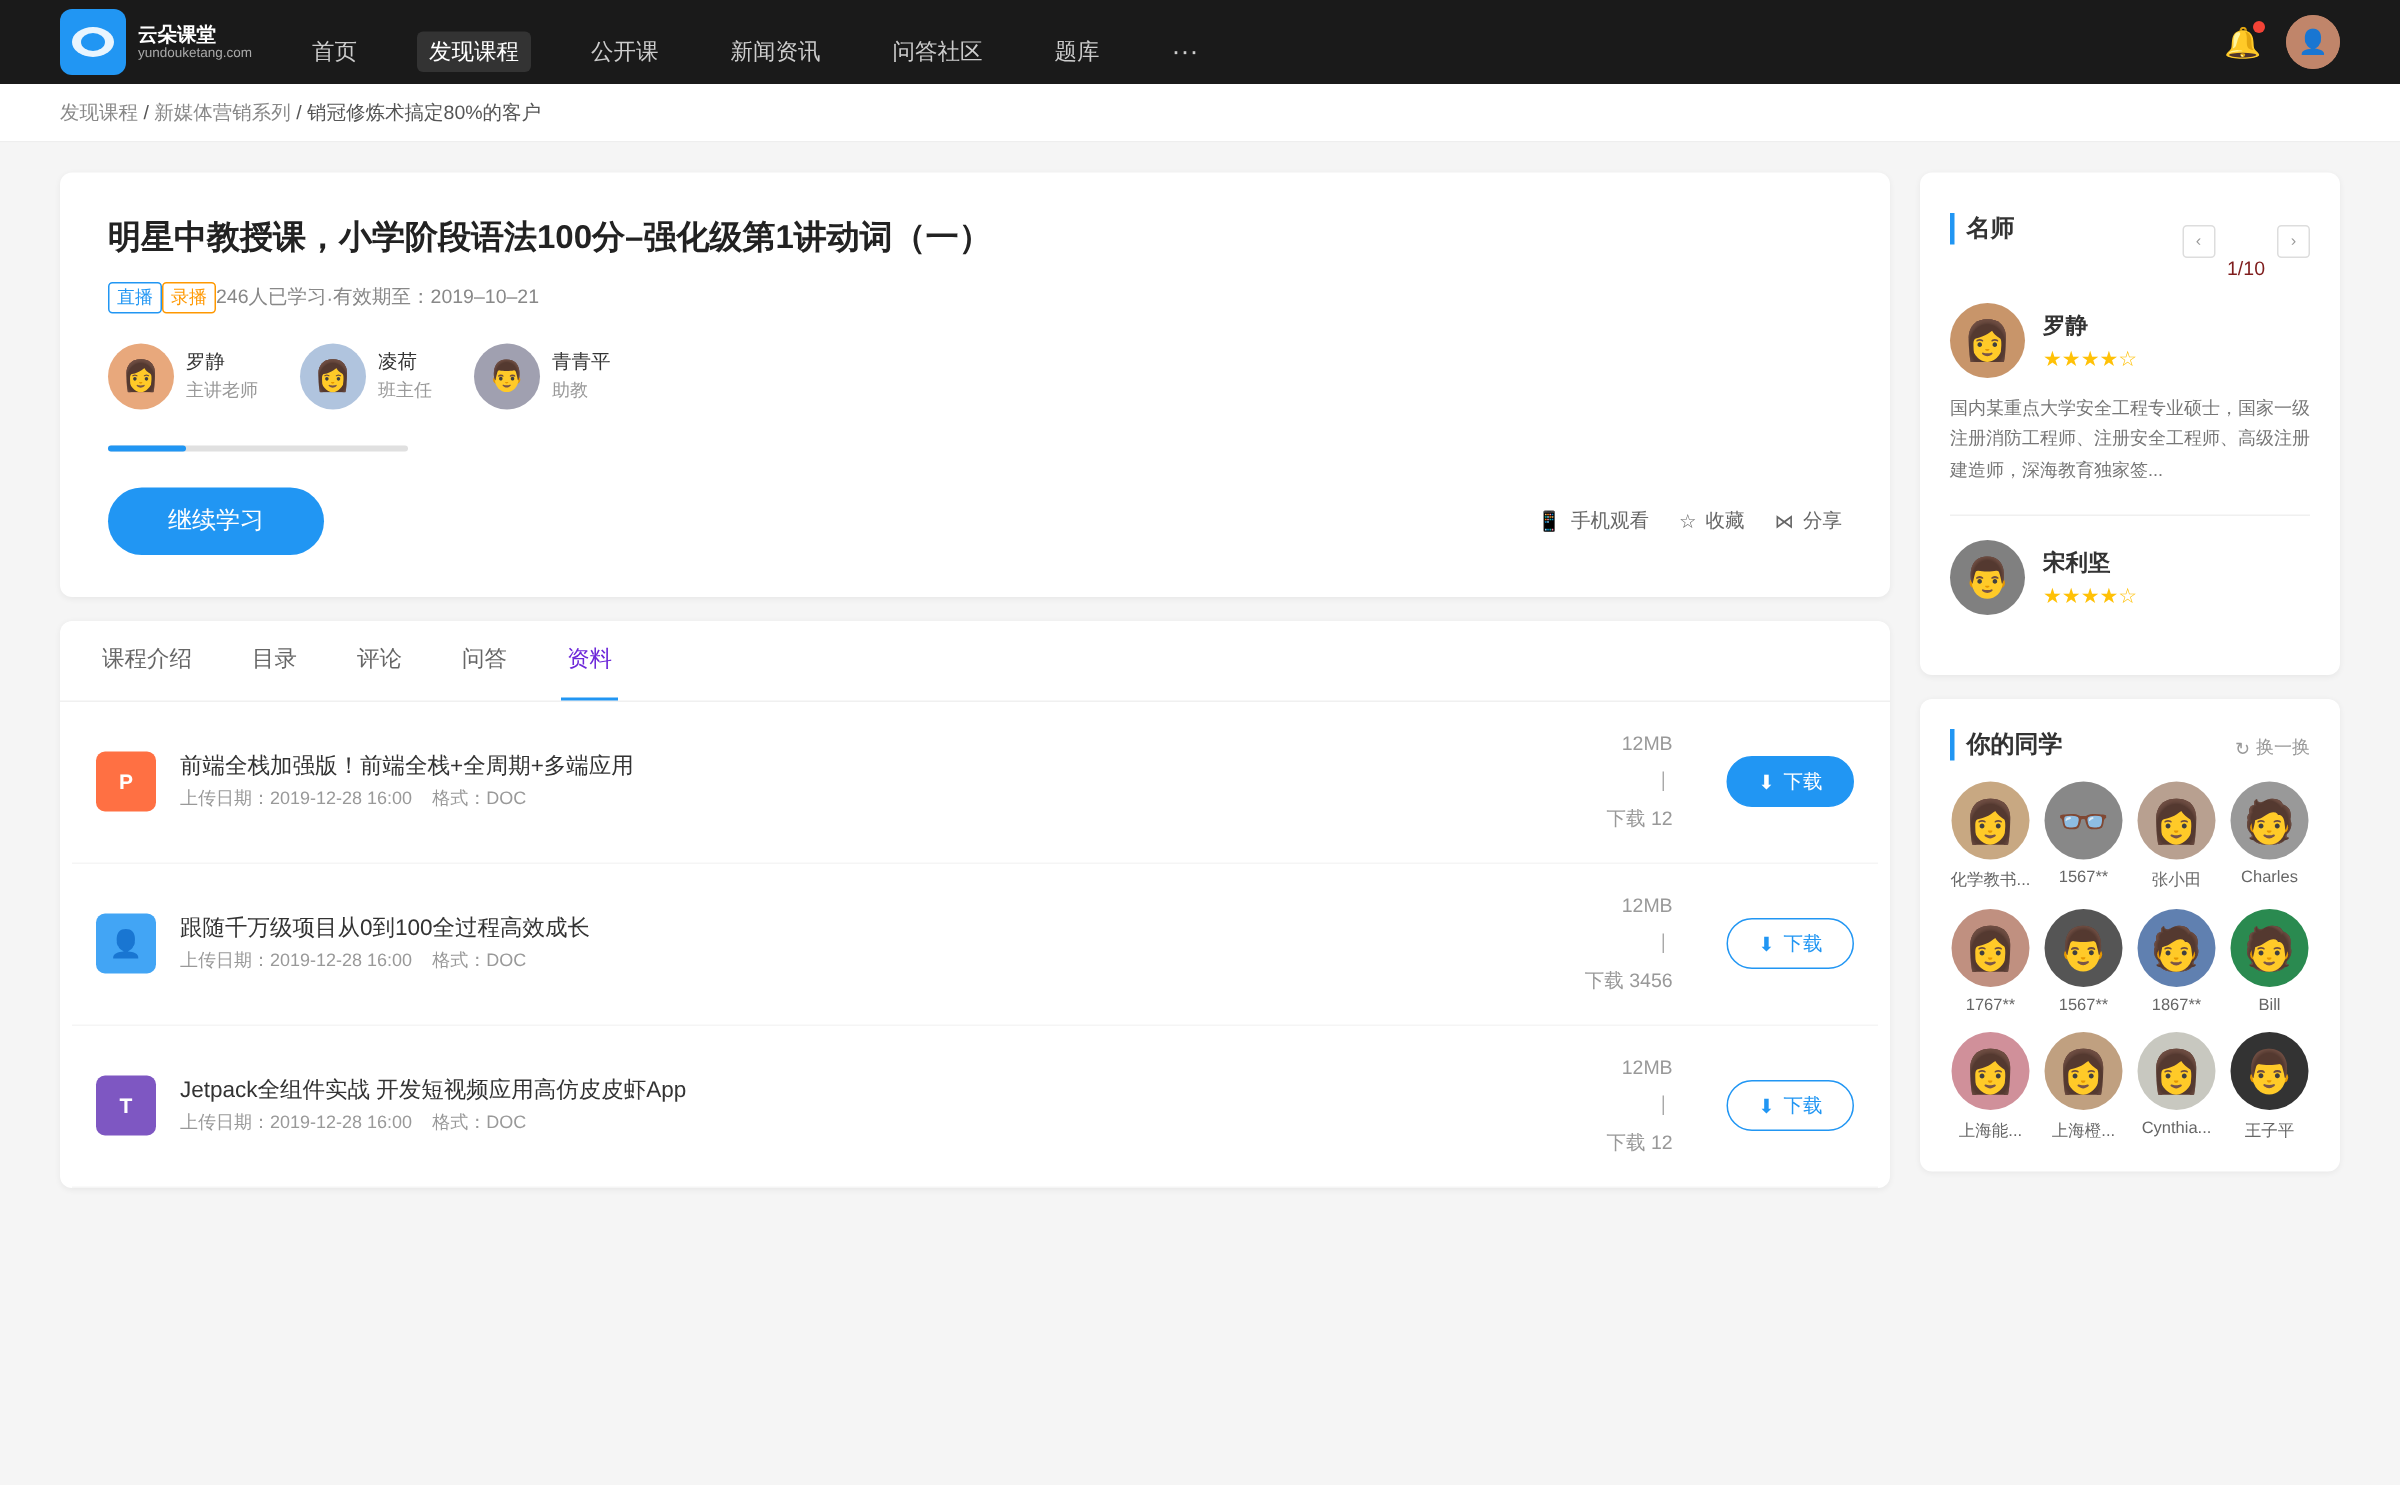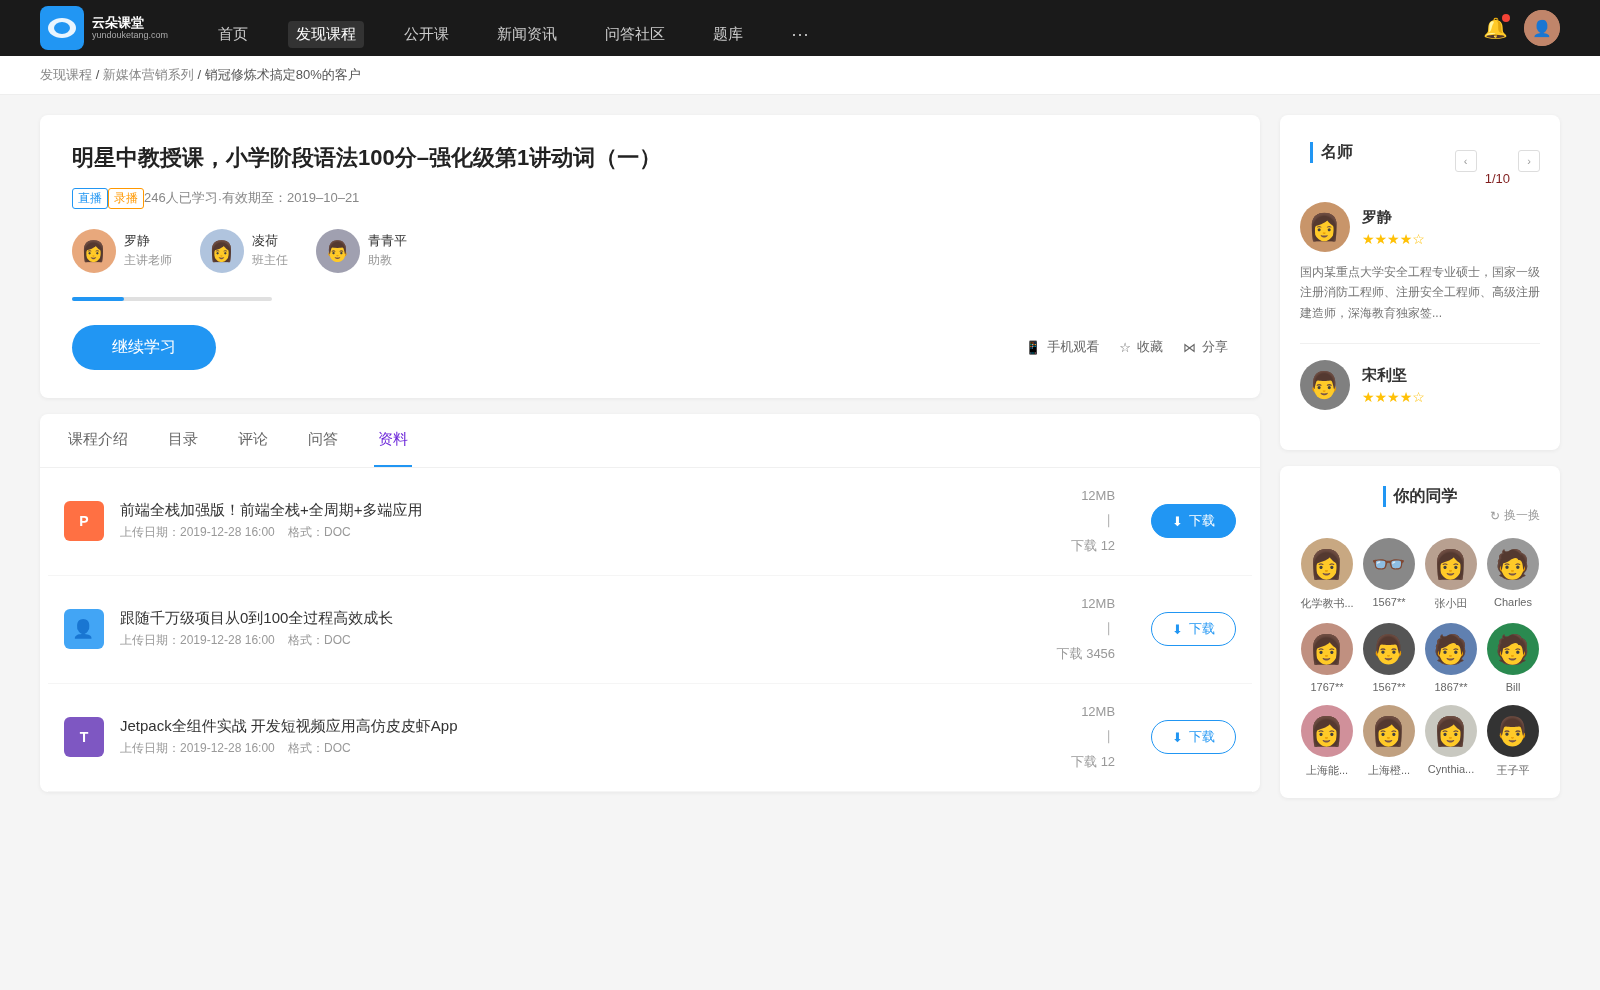--- a/index.html
+++ b/index.html
@@ -1,20 +1,20 @@
 <!DOCTYPE html>
 <html><head>
   <meta charset="utf-8">
   <style>
     * { box-sizing: border-box; margin: 0; padding: 0; }
     body { font-family: -apple-system, BlinkMacSystemFont, "PingFang SC", "Microsoft YaHei", sans-serif; background: #f5f5f5; font-size: 14px; color: #333; }
 
     
     .navbar { background: #1a1a1a; height: 56px; display: flex; align-items: center; padding: 0 40px; gap: 32px; }
-    .logo { display: flex; align-items: center; gap: 8px; margin-right: 10px; }
+    .logo { display: flex; align-items: center; gap: 8px; margin-right: 0; }
     .logo-icon { width: 44px; height: 44px; background: #2196f3; border-radius: 8px; display: flex; align-items: center; justify-content: center; color: white; font-size: 11px; font-weight: bold; }
     .nav-item { color: #ccc; font-size: 15px; cursor: pointer; padding: 4px 8px; margin-top: 12px; }
     .nav-item.active { color: white; background: #333; border-radius: 4px; }
     .nav-spacer { flex: 1; }
     .nav-right { display: flex; align-items: center; gap: 16px; }
     .nav-bell { color: #ccc; font-size: 20px; position: relative; cursor: pointer; }
     .bell-dot { width: 8px; height: 8px; background: #f44336; border-radius: 50%; position: absolute; top: -2px; right: -2px; }
     .nav-avatar { width: 36px; height: 36px; border-radius: 50%; background: #c0856a; overflow: hidden; cursor: pointer; display: flex; align-items: center; justify-content: center; }
     .nav-dots { color: #ccc; font-size: 18px; cursor: pointer; }
 
@@ -66,34 +66,34 @@
     .file-icon.purple { background: #7e57c2; }
     .file-info { flex: 1; }
     .file-name { font-size: 15px; color: #333; font-weight: 500; margin-bottom: 4px; }
     .file-meta { font-size: 12px; color: #999; }
     .file-stats { color: #999; font-size: 13px; display: flex; align-items: flex-end; gap: 8px; white-space: nowrap; margin-right: 20px; flex-direction: column; }
     .btn-download { border: 1px solid #2196f3; color: #2196f3; background: white; border-radius: 20px; padding: 7px 20px; font-size: 13px; cursor: pointer; display: flex; align-items: center; gap: 6px; white-space: nowrap; }
     .btn-download.filled { background: #2196f3; color: white; }
 
     
     .sidebar-card { background: white; border-radius: 8px; padding: 20px; margin-bottom: 16px; box-shadow: 0 1px 4px rgba(0,0,0,0.06); }
-    .sidebar-card-title { font-size: 16px; font-weight: bold; color: #333; margin-bottom: 16px; display: flex; align-items: center; gap: 6px; border-left: 3px solid #2196f3; padding-left: 8px; margin-left: 10px; }
+    .sidebar-card-title { font-size: 16px; font-weight: bold; color: #333; margin-bottom: 16px; display: flex; align-items: center; gap: 6px; border-left: 3px solid #2196f3; padding-left: 8px; }
     .sidebar-nav { display: flex; align-items: center; gap: 8px; margin-left: auto; }
     .sidebar-nav-btn { background: none; border: 1px solid #ddd; border-radius: 3px; width: 22px; height: 22px; cursor: pointer; font-size: 11px; color: #999; display: flex; align-items: center; justify-content: center; }
     .sidebar-page { font-size: 13px; color: #7f1d1d; margin-top: 36px; }
     .teacher-card-item { margin-bottom: 20px; }
     .teacher-card-header { display: flex; align-items: center; gap: 12px; margin-bottom: 10px; }
     .teacher-card-avatar { width: 50px; height: 50px; border-radius: 50%; background: #ddd; overflow: hidden; flex-shrink: 0; }
     .teacher-card-name { font-size: 15px; font-weight: 600; color: #333; }
     .stars { color: #ffc107; font-size: 14px; margin-top: 4px; }
     .teacher-card-desc { font-size: 12px; color: #777; line-height: 1.7; }
     .divider { height: 1px; background: #f0f0f0; margin: 16px 0; }
 
     
-    .classmates-header { display: flex; align-items: center; margin-bottom: 14px; flex-direction: column; }
+    .classmates-header { display: flex; align-items: flex-end; margin-bottom: 14px; }
     .classmates-title { font-size: 16px; font-weight: bold; color: #333; border-left: 3px solid #2196f3; padding-left: 8px; }
     .refresh-btn { margin-left: auto; color: #999; font-size: 12px; cursor: pointer; display: flex; align-items: center; gap: 4px; }
     .classmates-grid { display: grid; grid-template-columns: repeat(4, 1fr); gap: 12px 8px; }
     .classmate-item { display: flex; flex-direction: column; align-items: center; gap: 6px; }
     .classmate-avatar { width: 52px; height: 52px; border-radius: 50%; background: #ccc; overflow: hidden; display: flex; align-items: center; justify-content: center; }
     .classmate-name { font-size: 11px; color: #666; text-align: center; }
 
     .sidebar-card-header-row { display: flex; align-items: center; margin-bottom: 16px; }
   </style>
 </head>

